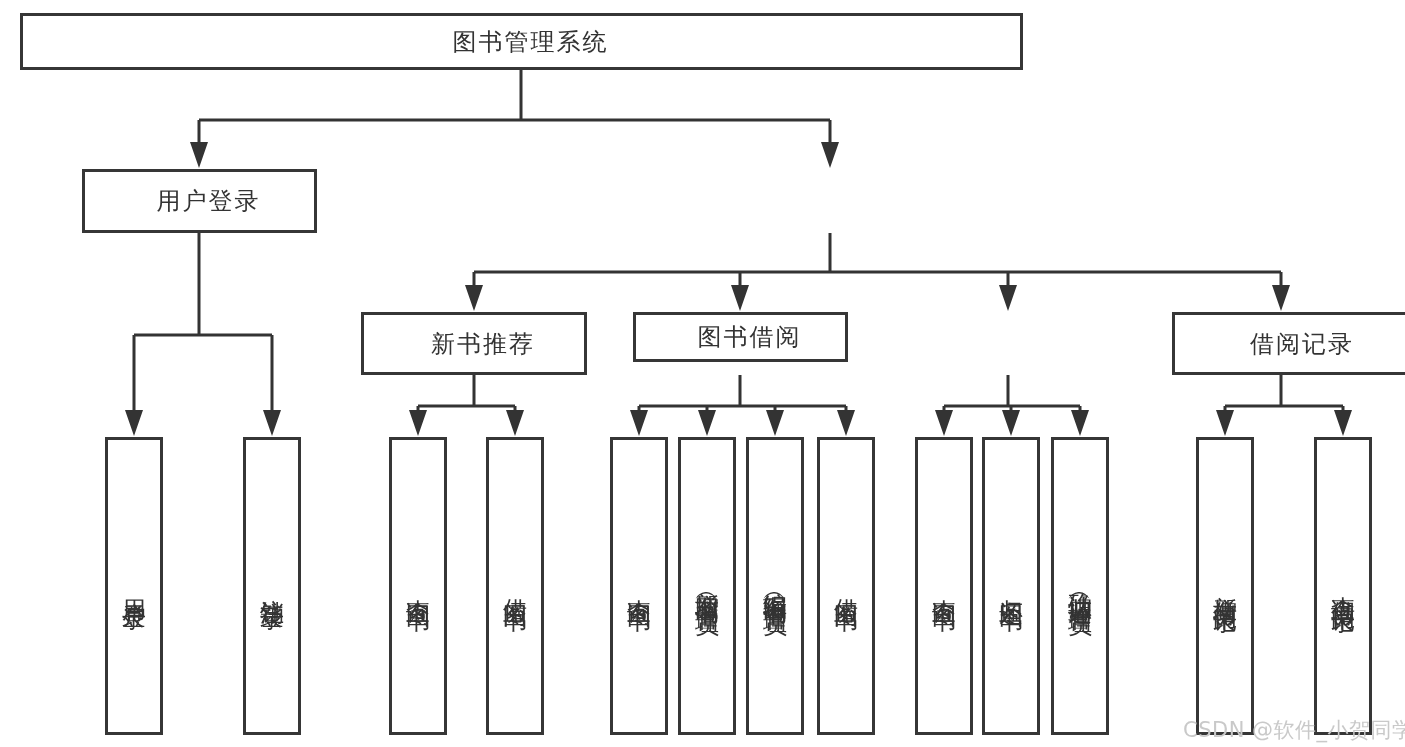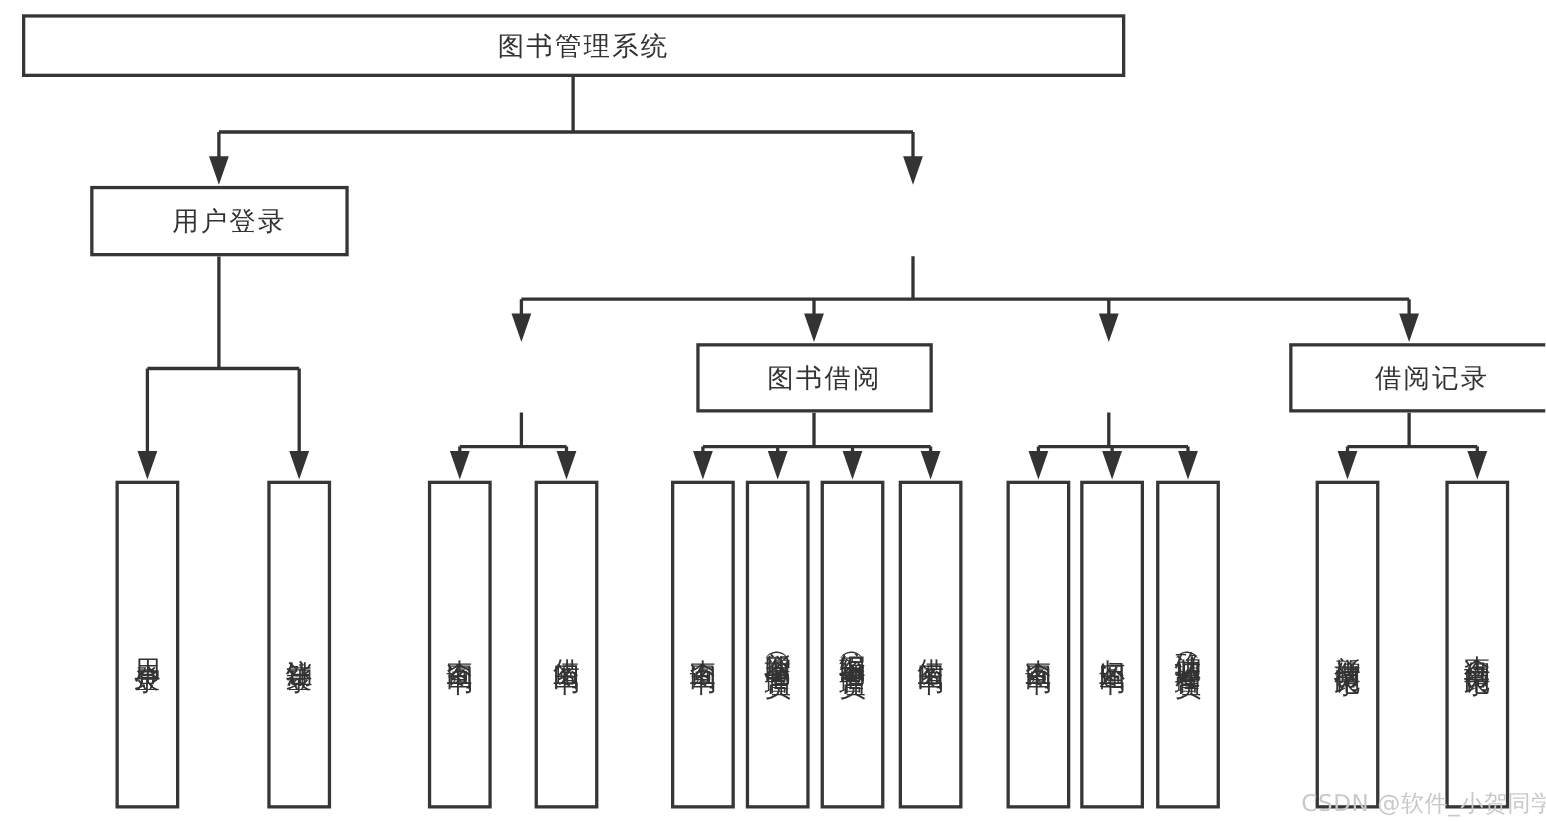--- a/index.html
+++ b/index.html
@@ -82,21 +82,22 @@
       M766 410 L784 410 L775 436 Z M837 410 L855 410 L846 436 Z
       M935 410 L953 410 L944 436 Z M1002 410 L1020 410 L1011 436 Z
       M1071 410 L1089 410 L1080 436 Z M1216 410 L1234 410 L1225 436 Z
       M1334 410 L1352 410 L1343 436 Z"></path>
   </svg>
 
   <div class="node h" style="left:20px; top:13px; width:1003px; height:57px;">图书管理系统</div>
 
   <div class="node h" style="left:82px; top:169px; width:235px; height:64px;">用户登录</div>
 
-  <div class="node h" style="left:633px; top:312px; width:215px; height:63px;">图书借阅</div>
+  <div class="node h" style="left:361px; top:312px; width:226px; height:63px;">新书推荐</div>
+  <div class="node h" style="left:633px; top:312px; width:215px; height:50px;">图书借阅</div>
   <div class="node h" style="left:1172px; top:312px; width:242px; height:63px;font-family:Liberation Mono, monospace;">借阅记录</div>
 
   <div class="node v" style="left:105px; top:437px; width:58px; height:298px;">用户登录</div>
   <div class="node v" style="left:243px; top:437px; width:58px; height:298px;">注销登录</div>
 
   <div class="node v" style="left:389px; top:437px; width:58px; height:298px;">查询图书</div>
   <div class="node v" style="left:486px; top:437px; width:58px; height:298px;">借阅图书</div>
 
   <div class="node v" style="left:610px; top:437px; width:58px; height:298px;">查询图书</div>
   <div class="node v" style="left:678px; top:437px; width:58px; height:298px;">新增图书（管理员）</div>

